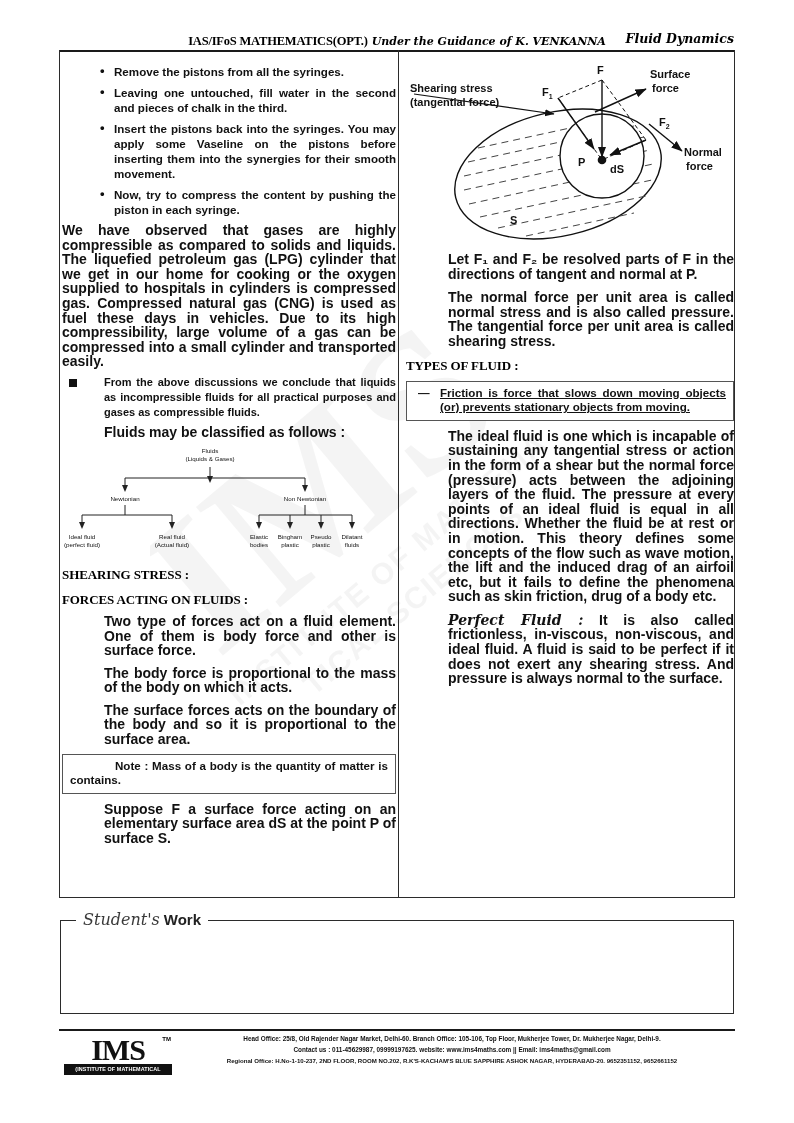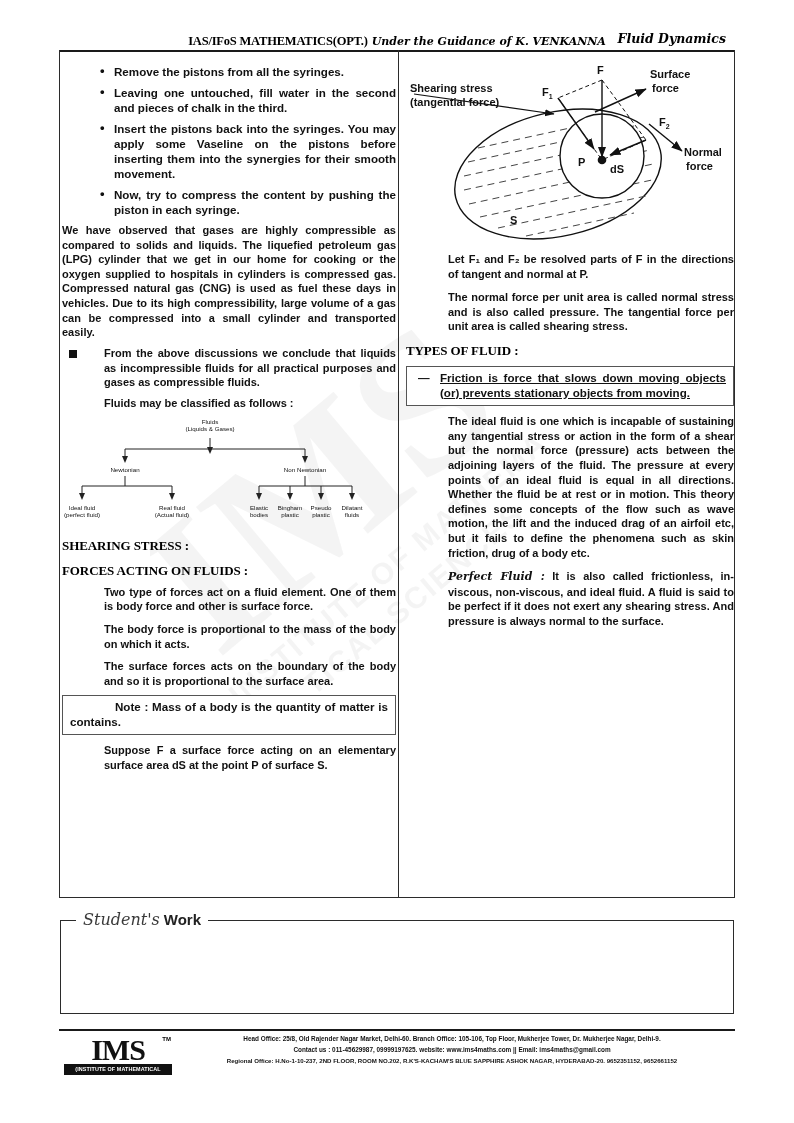--- a/index.html
+++ b/index.html
@@ -33,21 +33,21 @@
   }
   .hdr-main {
     font-family: "Liberation Serif", serif;
     font-weight: bold; font-size: 12.5px; letter-spacing: -0.2px;
   }
   .hdr-guid {
     font-family: "DejaVu Serif", serif;
     font-style: italic; font-size: 11px; font-weight: 600; margin-top: 12px;
   }
   .hdr-right {
-    position: absolute; right: 8px; top: 0;
+    position: absolute; right: 0; top: 0;
     font-family: "DejaVu Serif", serif;
     font-style: italic; font-weight: bold; font-size: 12.5px;
   }
   .hdr-rule {
     position: absolute; left: 60px; top: 50px; width: 674px;
     height: 2px; background: #1a1a1a;
   }
 
   
   .col-div {
@@ -58,21 +58,21 @@
   .frame-right { position: absolute; left: 734px; top: 50px; width: 1px; height: 848px; background: #2b2b2b; }
   .frame-bot   { position: absolute; left: 59px;  top: 897px; width: 676px; height: 1px; background: #2b2b2b; }
 
   
   .colL { position: absolute; left: 62px; top: 64px; width: 334px; }
   .colR { position: absolute; left: 406px; top: 56px; width: 328px; }
 
   p.body {
     margin: 0 0 5px 0;
     font-family: "Liberation Sans", sans-serif;
-    font-size: 11px;
+    font-size: 14px;
     line-height: 14.6px;
     text-align: justify;
     font-weight: 600;
     color: #111;
   }
   p.body.last { text-align: left; }
 
   ul.bullets { margin: 0; padding: 0; list-style: none; }
   ul.bullets li {
     position: relative;

